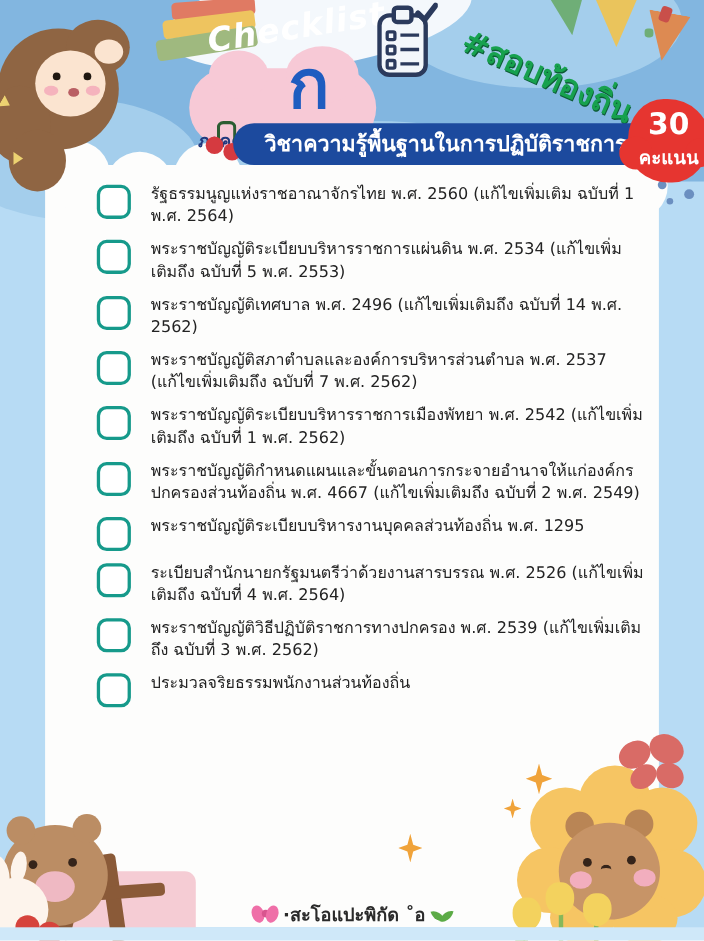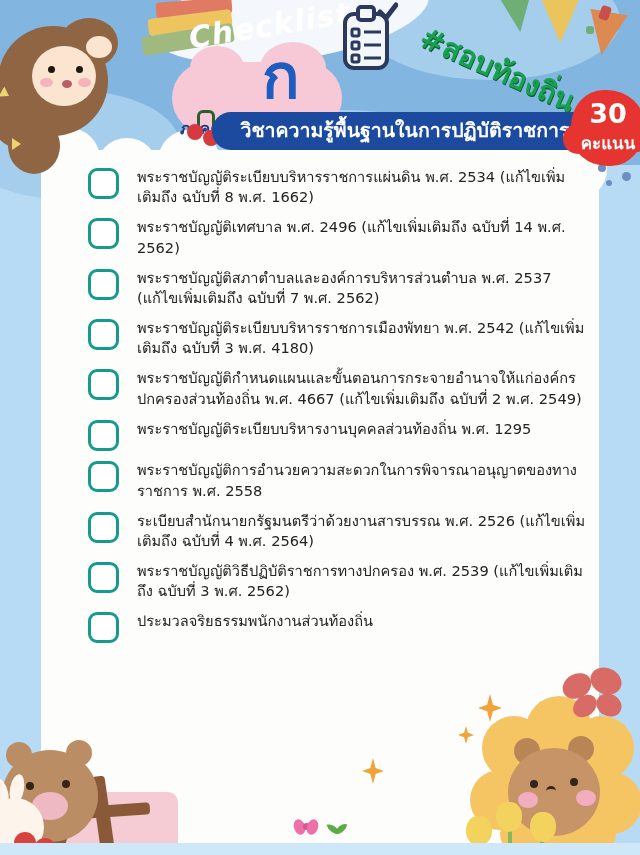--- a/index.html
+++ b/index.html
@@ -209,57 +209,57 @@
   </div>
 
   <div class="sprig" style="left:596px;top:158px;width:40px;height:40px;">
     <i style="left:2px;top:6px;width:8px;height:8px;"></i>
     <i style="left:16px;top:0px;width:7px;height:7px;"></i>
     <i style="left:26px;top:14px;width:9px;height:9px;"></i>
     <i style="left:10px;top:22px;width:6px;height:6px;"></i>
   </div>
 
   <div class="list">
-
-    <div class="item">
-      <div class="checkbox"></div>
-      <div class="item-label">พระราชบัญญัติระเบียบบริหารราชการแผ่นดิน พ.ศ. 2534 (แก้ไขเพิ่มเติมถึง ฉบับที่ 8 พ.ศ. 1662)</div>
+    <div class="item">
+      <div class="checkbox"></div>
+      <div class="item-label">รัฐธรรมนูญแห่งราชอาณาจักรไทย พ.ศ. 2560 (แก้ไขเพิ่มเติม ฉบับที่ 1 พ.ศ. 2564)</div>
+    </div>
+
+    <div class="item">
+      <div class="checkbox"></div>
+      <div class="item-label">พระราชบัญญัติระเบียบบริหารราชการแผ่นดิน พ.ศ. 2534 (แก้ไขเพิ่มเติมถึง ฉบับที่ 5 พ.ศ. 2553)</div>
     </div>
 
 
     <div class="item">
       <div class="checkbox"></div>
       <div class="item-label">พระราชบัญญัติเทศบาล พ.ศ. 2496 (แก้ไขเพิ่มเติมถึง ฉบับที่ 14 พ.ศ. 2562)</div>
     </div>
 
     <div class="item">
       <div class="checkbox"></div>
       <div class="item-label">พระราชบัญญัติสภาตำบลและองค์การบริหารส่วนตำบล พ.ศ. 2537 (แก้ไขเพิ่มเติมถึง ฉบับที่ 7 พ.ศ. 2562)</div>
     </div>
 
     <div class="item">
       <div class="checkbox"></div>
-      <div class="item-label">พระราชบัญญัติระเบียบบริหารราชการเมืองพัทยา พ.ศ. 2542 (แก้ไขเพิ่มเติมถึง ฉบับที่ 3 พ.ศ. 4180)</div>
+      <div class="item-label">พระราชบัญญัติระเบียบบริหารราชการเมืองพัทยา พ.ศ. 2542 (แก้ไขเพิ่มเติมถึง ฉบับที่ 1 พ.ศ. 2562)</div>
     </div>
 
     <div class="item">
       <div class="checkbox"></div>
       <div class="item-label">พระราชบัญญัติกำหนดแผนและขั้นตอนการกระจายอำนาจให้แก่องค์กรปกครองส่วนท้องถิ่น พ.ศ. 4667 (แก้ไขเพิ่มเติมถึง ฉบับที่ 2 พ.ศ. 2549)</div>
     </div>
 
     <div class="item">
       <div class="checkbox"></div>
       <div class="item-label">พระราชบัญญัติระเบียบบริหารงานบุคคลส่วนท้องถิ่น พ.ศ. 1295</div>
     </div>
 
 
-    <div class="item">
-      <div class="checkbox"></div>
-      <div class="item-label">พระราชบัญญัติการอำนวยความสะดวกในการพิจารณาอนุญาตของทางราชการ พ.ศ. 2558</div>
-    </div>
 
     <div class="item">
       <div class="checkbox"></div>
       <div class="item-label">ระเบียบสำนักนายกรัฐมนตรีว่าด้วยงานสารบรรณ พ.ศ. 2526 (แก้ไขเพิ่มเติมถึง ฉบับที่ 4 พ.ศ. 2564)</div>
     </div>
 
     <div class="item">
       <div class="checkbox"></div>
       <div class="item-label">พระราชบัญญัติวิธีปฏิบัติราชการทางปกครอง พ.ศ. 2539 (แก้ไขเพิ่มเติมถึง ฉบับที่ 3 พ.ศ. 2562)</div>
     </div>
@@ -318,17 +318,17 @@
     <div class="tulip-stem" style="left:110px;top:174px;height:24px;"></div>
     <div class="tulip-stem" style="left:46px;top:176px;height:22px;"></div>
     <div class="tulip" style="left:66px;top:142px;"></div>
     <div class="tulip" style="left:100px;top:152px;"></div>
     <div class="tulip" style="left:36px;top:156px;"></div>
     <div class="leaf" style="left:84px;top:184px;"></div>
     <div class="leaf" style="left:38px;top:188px;transform:scaleX(-1);"></div>
   </div>
 
   <div class="credit">
-    <span class="bow-icon"><span class="bow-knot"></span></span><span class="sprout-icon"></span>
+    <span class="bow-icon"><span class="bow-knot"></span></span><span>·สะโอแปะพิกัด ˚อ</span><span class="sprout-icon"></span>
   </div>
 
   <div class="bottom-strip"></div>
 </div>
 
 </body></html>

